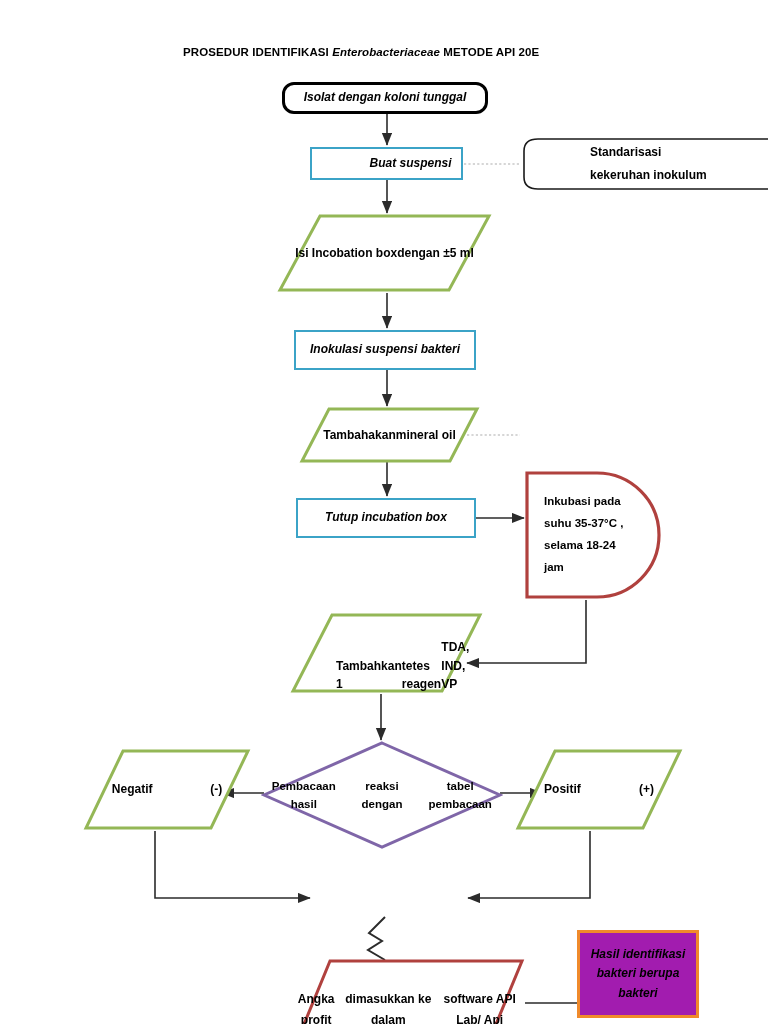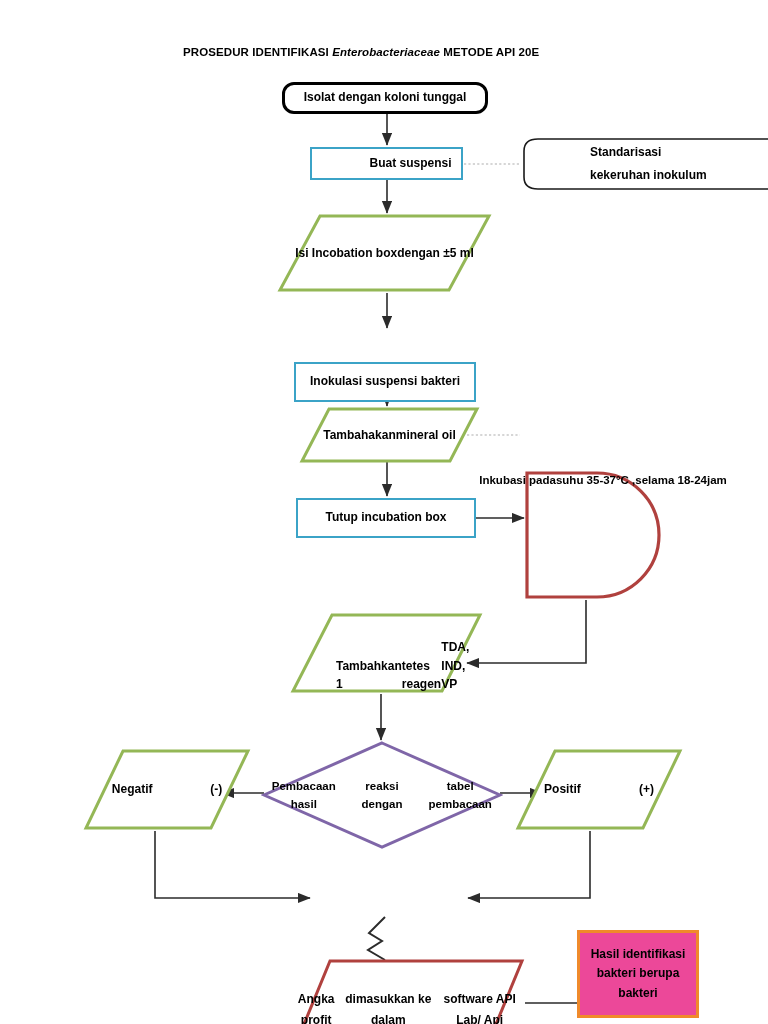--- a/index.html
+++ b/index.html
@@ -27,20 +27,21 @@
     position: absolute;
     display: flex;
     flex-direction: column;
     align-items: center;
     justify-content: center;
     text-align: center;
     color: #000000;
     font-weight: bold;
     line-height: 1.45;
     z-index: 3;
+    font-style: italic;
   }
   .node .txt { display: block; white-space: nowrap; }
 
   
   #chart-title {
     position: absolute;
     left: 183px;
     top: 46px;
     font-size: 11.5px;
     font-weight: bold;
@@ -65,21 +66,21 @@
     background: #ffffff;
     font-size: 12px;
   }
   .proc-blue-dark {
     border: 3px solid #3C76B6;
     background: #ffffff;
     font-size: 12px;
   }
   .proc-orange {
     border: 3px solid #F08A2B;
-    background: #ec4899;
+    background: #a21caf;
     font-size: 12px;
   }
 
   
   .para-wrap { position: absolute; z-index: 3; }
   .para-wrap svg { position: absolute; left:0; top:0; }
   .para-label {
     position: absolute;
     left: 0; top: 0;
     width: 100%; height: 100%;
@@ -105,21 +106,21 @@
     display:flex; flex-direction:row; align-items:center; justify-content:center;
     font-size: 11.5px; font-weight: bold; color:#000; line-height:1.6;
     text-align:center; pointer-events:none;
   }
 
   
   .dshape-wrap { position: absolute; z-index: 3; }
   .dshape-wrap svg { position:absolute; left:0; top:0; }
   .dshape-label {
     position:absolute; left:0; top:0; width:100%; height:100%;
-    display:flex; align-items:flex-start; justify-content:center;
+    display:flex; flex-direction:column; align-items:flex-start; justify-content:center;
     padding-left: 20px;
     font-size: 11.5px; font-weight:bold; color:#000; line-height:1.9;
     text-align:left; pointer-events:none;
   }
   .dshape-label .txt { white-space: nowrap; }
 
   
   .note-wrap { position:absolute; z-index:3; }
   .note-wrap svg { position:absolute; left:0; top:0; }
   .note-label {
@@ -201,21 +202,21 @@
   <div class="para-wrap" style="left:277px; top:213px; width:215px; height:80px;">
     <svg width="215" height="80" viewBox="0 0 215 80">
       <polygon points="43,3 212,3 172,77 3,77" fill="#ffffff" stroke="#94B756" stroke-width="3"></polygon>
     </svg>
     <div class="para-label">
       <span class="txt">Isi Incobation box</span>
       <span class="txt">dengan ±5 ml</span>
     </div>
   </div>
 
-  <div class="node proc-blue" style="left:294px; top:330px; width:182px; height:40px;margin-top:32px;">
+  <div class="node proc-blue" style="left:294px; top:330px; width:182px; height:40px;">
     <span class="txt">Inokulasi suspensi bakteri</span>
   </div>
 
   <div class="para-wrap" style="left:299px; top:406px; width:181px; height:58px;">
     <svg width="181" height="58" viewBox="0 0 181 58">
       <polygon points="30,3 178,3 151,55 3,55" fill="#ffffff" stroke="#94B756" stroke-width="3"></polygon>
     </svg>
     <div class="para-label">
       <span class="txt">Tambahakan</span>
       <span class="txt">mineral oil</span>

